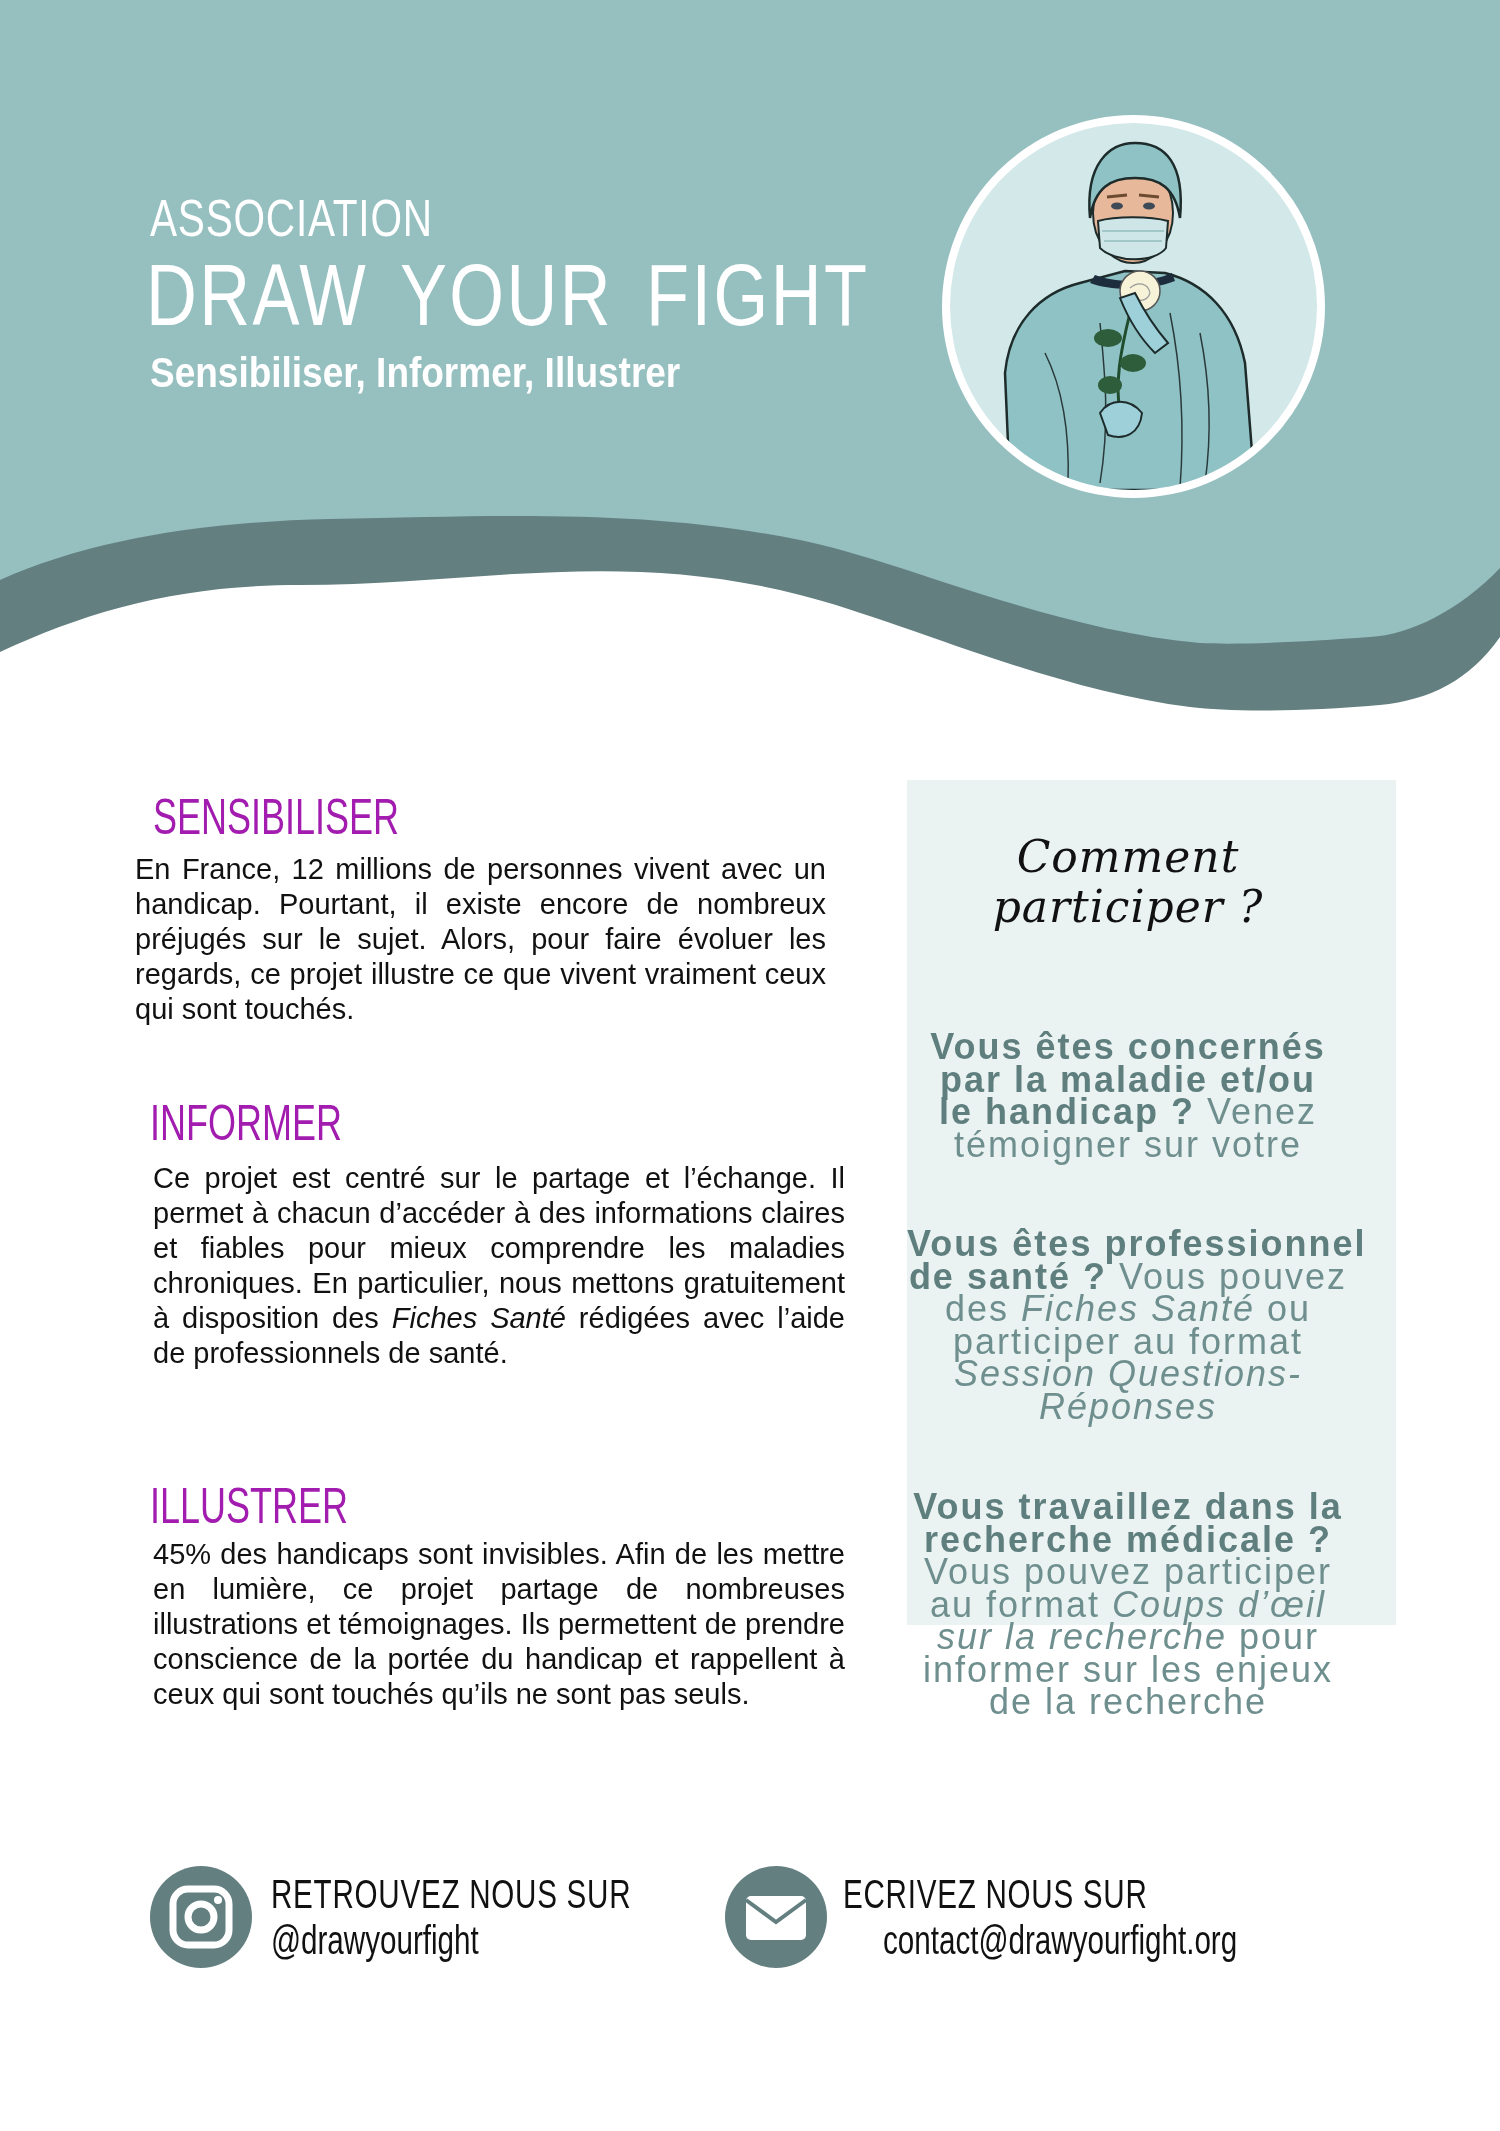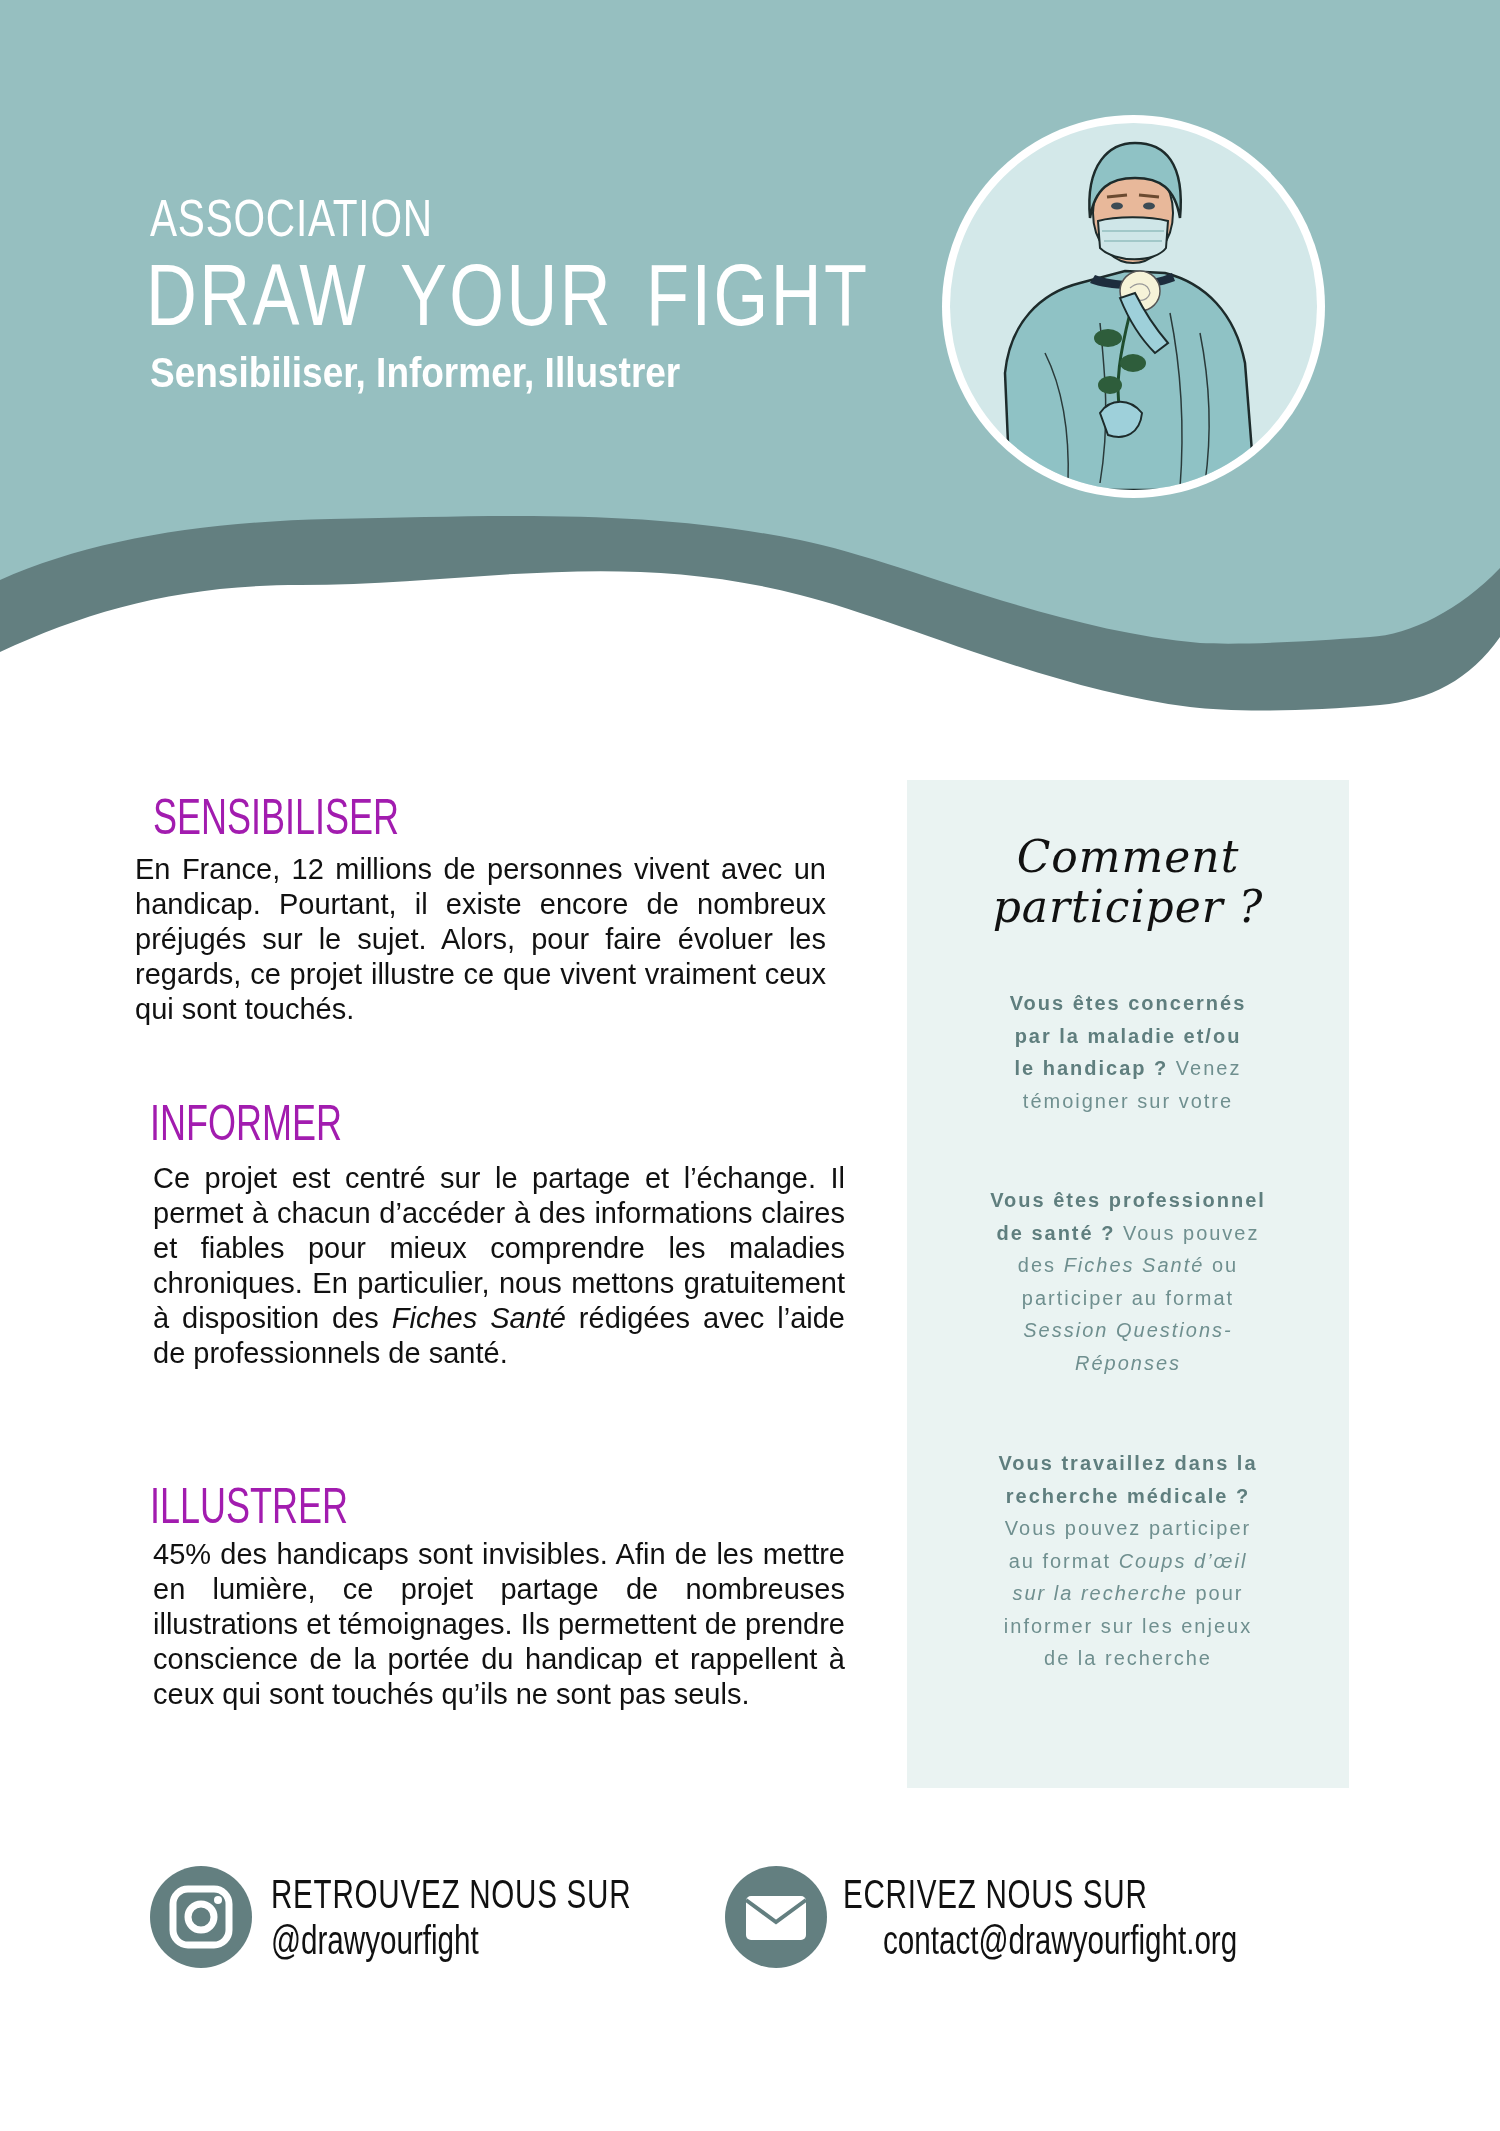--- a/index.html
+++ b/index.html
@@ -12,23 +12,23 @@
   #dyf { left:146px; top:244px; color:#fff; font-size:88px; font-weight:400; }
   #dyf .cond { transform:scaleX(0.80); letter-spacing:3px; word-spacing:14px; }
   #tagline { left:150px; top:348px; color:#fff; font-size:43px; font-weight:700; }
   #tagline .cond { transform:scaleX(0.86); }
   #portrait { left:942px; top:115px; width:383px; height:383px; border-radius:50%; background:#ffffff; box-shadow:0 0 0 0 transparent; }
   #portrait .inner { position:absolute; left:8px; top:8px; width:367px; height:367px; border-radius:50%; background:#D3E8E9; overflow:hidden; }
   .section-title { position:absolute; font-size:50px; font-weight:400; color:#a21caf; }
   .section-title .cond { transform:scaleX(0.72); }
   .para { position:absolute; font-size:29px; line-height:35px; text-align:justify; text-align-last:left; color:#111; }
   .para i { font-style:italic; }
-  #side-box { left:907px; top:780px; width:442px; height:1008px; background:#EAF3F2; }
+  #side-box { left:907px; top:780px; width:442px; height:845px; background:#EAF3F2;padding-left:47px; }
   #side-title { position:absolute; left:0; width:442px; top:52px; text-align:center; font-family:"DejaVu Serif", serif; font-style:italic; font-size:44px; line-height:50px; color:#111; letter-spacing:1px; }
-  .side-block { position:absolute; left:0; width:442px; text-align:center; font-size:20px; line-height:32.5px; letter-spacing:2px; color:#6F8F8F; }
+  .side-block { position:absolute; left:0; width:442px; text-align:center; font-size:36px; line-height:32.5px; letter-spacing:2px; color:#6F8F8F;margin-top:44px; }
   .side-block b { color:#5F7E7E; font-weight:700; }
   .side-block i { font-style:italic; }
   .side-line { display:block; white-space:nowrap; }
   .footer-icon { position:absolute; width:102px; height:102px; border-radius:50%; background:#637F80; }
   .footer-label { position:absolute; font-size:40px; color:#111; }
   .footer-label .cond { transform:scaleX(0.74); letter-spacing:1px; }
   .footer-value { position:absolute; font-size:40px; color:#111; }
   .footer-value .cond { transform:scaleX(0.74); }
 </style>
 </head>

